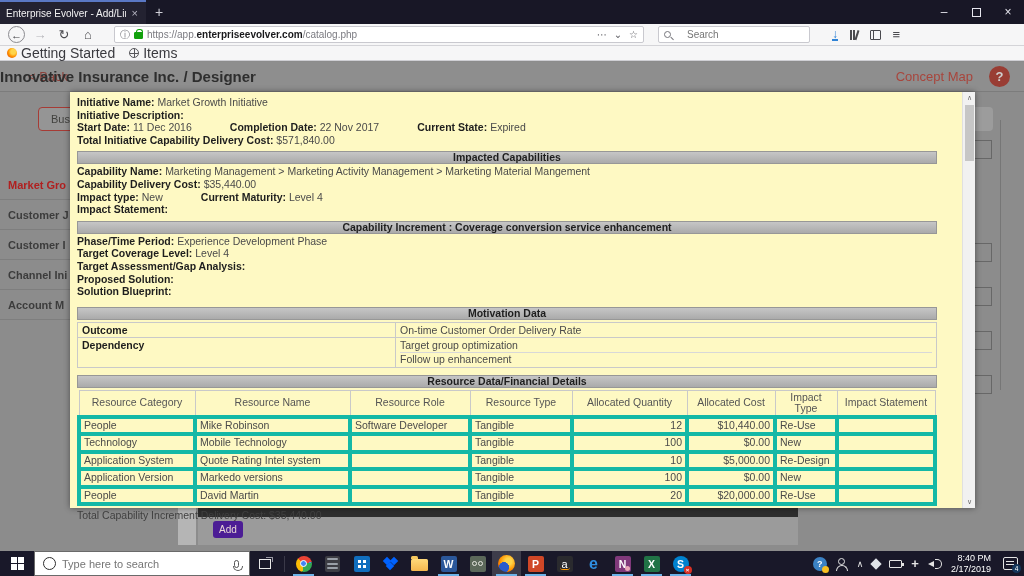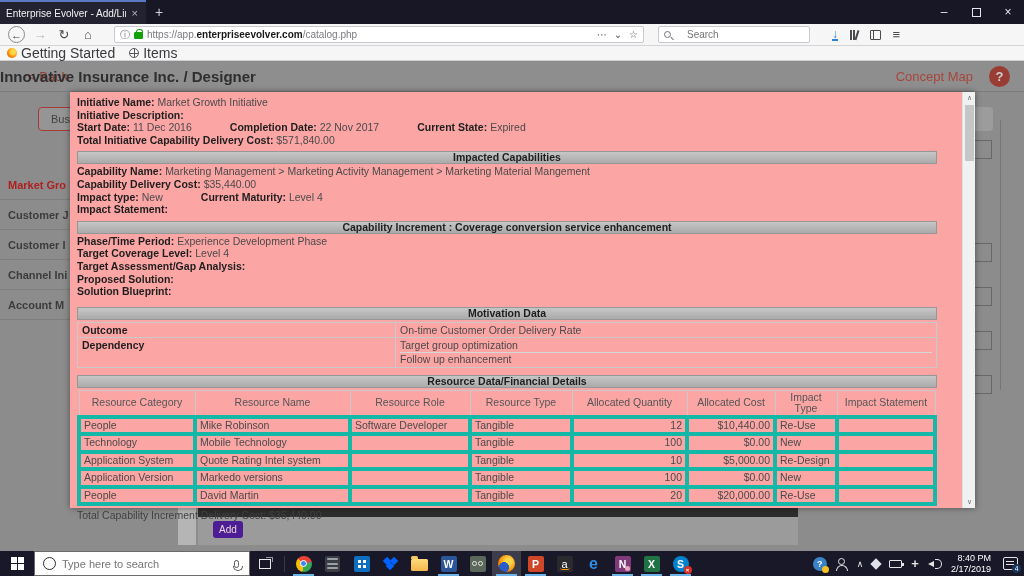--- a/index.html
+++ b/index.html
@@ -63,21 +63,21 @@
   .sideitem.active{color:#b02020}
   .tingchip{position:absolute;left:935px;top:107px;width:58px;height:24px;background:#9c9c9c;border-radius:4px;color:#4e4e4e;font-size:11px;display:flex;align-items:center;padding-left:6px}
   .vdivider{position:absolute;left:1000px;top:120px;width:1px;height:270px;background:#767676}
   .bgcheck{position:absolute;width:19px;height:19px;border:1.5px solid #676767}
   .bottompanel{position:absolute;left:198px;top:507px;width:600px;height:38px;background:#9b9b9b}
   .bottompanel .dark{position:absolute;left:0;top:0;width:100%;height:10px;background:#2d2d2d}
   .lightstrip{position:absolute;left:178px;top:507px;width:18px;height:38px;background:#b5b5b5}
   .addbtn{position:absolute;left:15px;top:14px;width:30px;height:17px;background:#4c1d95;border-radius:3px;color:#e8d7d5;font-size:10px;display:flex;align-items:center;justify-content:center}
 
   
-  .modal{position:absolute;left:70px;top:92px;width:905px;height:416px;background:#fca5a5;box-shadow:0 0 6px rgba(0,0,0,.45)}
+  .modal{position:absolute;left:70px;top:92px;width:905px;height:416px;background:#fef9c3;box-shadow:0 0 6px rgba(0,0,0,.45)}
   .mscroll{position:absolute;right:0;top:0;width:13px;height:100%;background:#f1f1f1;border-left:1px solid #e0e0e0}
   .mscroll .arr{position:absolute;left:0;width:13px;text-align:center;color:#6b6b6b;font-size:7px;line-height:12px}
   .mscroll .arr.up{top:0}.mscroll .arr.dn{bottom:0}
   .mthumb{position:absolute;left:2px;top:13px;width:9px;height:56px;background:#c6c6c6}
   .mcontent{position:absolute;left:7px;top:4px;width:860px;color:#4a4a4a;font-size:10.5px}
   .mcontent p{line-height:12.6px;white-space:nowrap}
   .mcontent b{color:#1e1e1e;font-weight:700}
   .inlinegap{margin-right:38px}
   .secbar{height:13px;margin:5px 0 1px 0;background:linear-gradient(#c6c6c6,#aaaaaa);border:1px solid #979797;color:#1e1e1e;font-weight:700;text-align:center;line-height:11px;font-size:10.5px}
   table{border-collapse:collapse;width:860px;font-size:10.5px;color:#4a4a4a}

